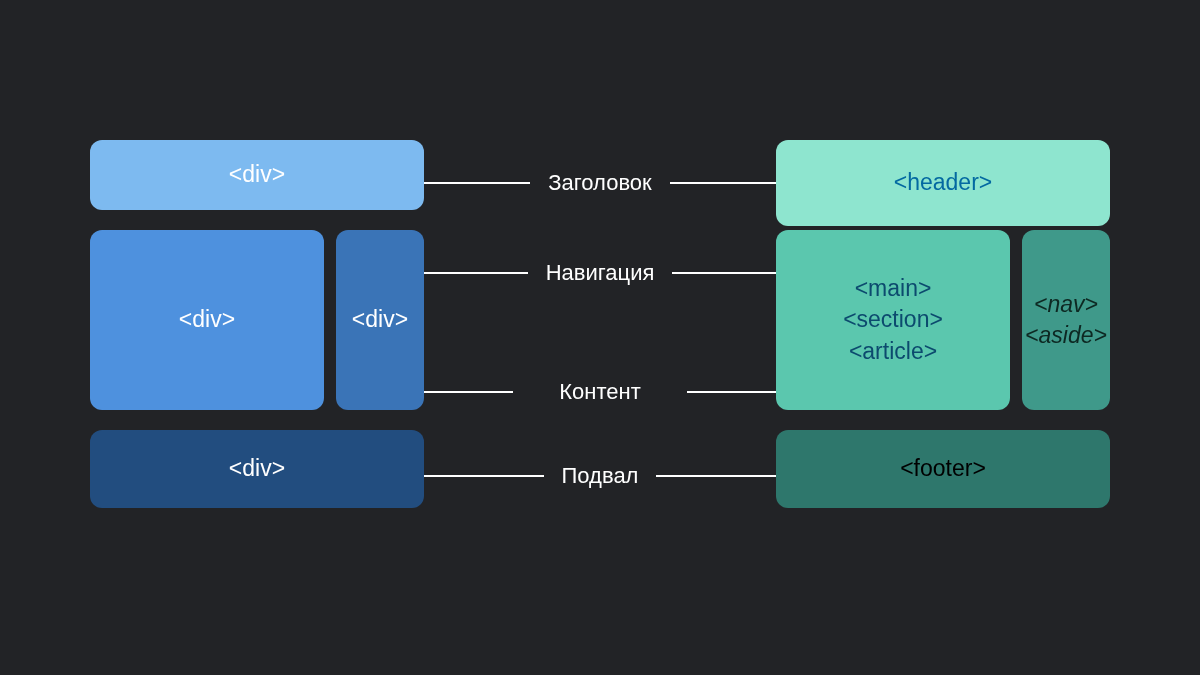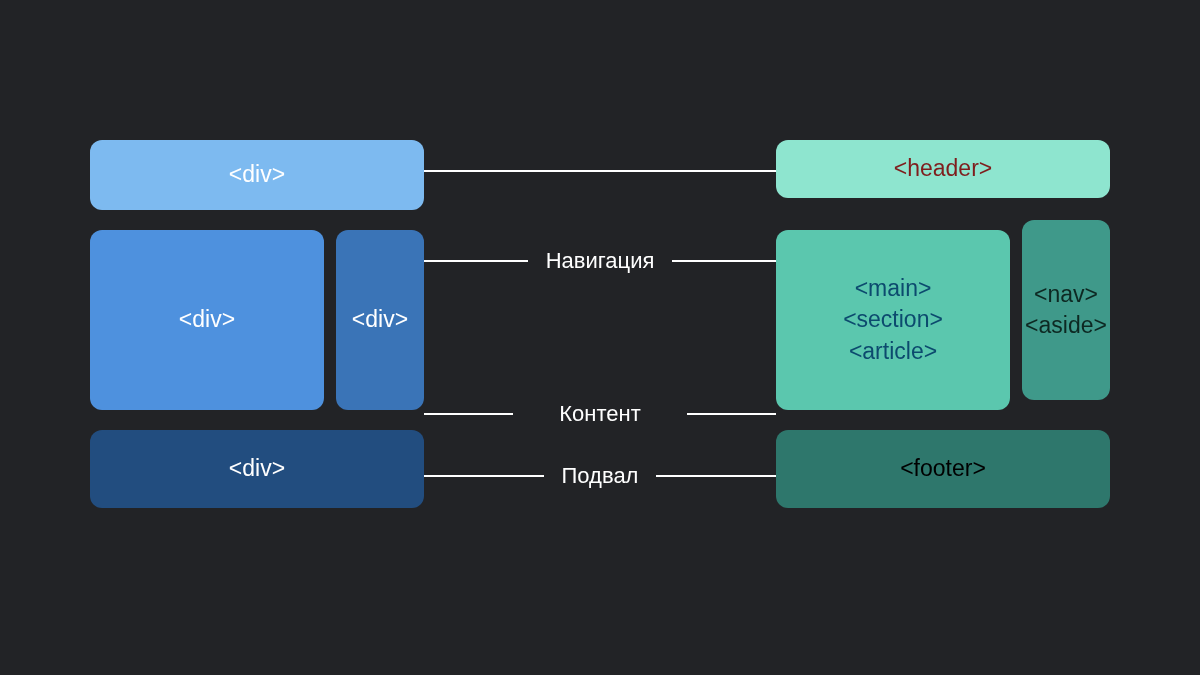--- a/index.html
+++ b/index.html
@@ -85,41 +85,42 @@
       height: 78px;
       background: #224d7f;
       color: #fff;
     }
     
     .r-header {
       position: absolute;
       top: 0;
       left: 0;
       width: 334px;
-      height: 58px;
+      height: 86px;
       background: #8ee5cf;
-      color: #7f1d1d;
+      color: #0369a1;
     }
     .r-main {
       position: absolute;
       top: 90px;
       left: 0;
       width: 234px;
       height: 180px;
       background: #5bc7ae;
       color: #0c4a6e;
     }
     .r-nav {
       position: absolute;
-      top: 80px;
+      top: 90px;
       left: 246px;
       width: 88px;
       height: 180px;
       background: #3f998a;
       color: #0d2822;
+      font-style: italic;
     }
     .r-footer {
       position: absolute;
       top: 290px;
       left: 0;
       width: 334px;
       height: 78px;
       background: #2e776c;
       color: #000000;
     }
@@ -136,22 +137,22 @@
     .label-text {
       padding: 0 18px;
       white-space: nowrap;
     }
     .connector {
       height: 2px;
       background: #fff;
       flex: 1;
     }
     .row-1 { top: 30px; }
-    .row-2 { top: 108px; }
-    .row-3 { top: 261px; gap: 28px; }
+    .row-2 { top: 120px; }
+    .row-3 { top: 239px; gap: 28px; }
     .row-4 { top: 323px; }
     .r-main .multi, .r-nav .multi {
       white-space: pre-line;
     }
   </style>
 </head>
 <body>
 
 <div class="container">
 
@@ -185,20 +186,21 @@
     </div>
     <div class="block r-footer">
       <span>&lt;footer&gt;</span>
     </div>
   </div>
 
   <div class="center-labels">
 
     <div class="label-row row-1">
       <div class="connector"></div>
+      <div class="label-text">Заголовок</div>
       <div class="connector"></div>
     </div>
 
     <div class="label-row row-2">
       <div class="connector"></div>
       <div class="label-text">Навигация</div>
       <div class="connector"></div>
     </div>
 
     <div class="label-row row-3">

